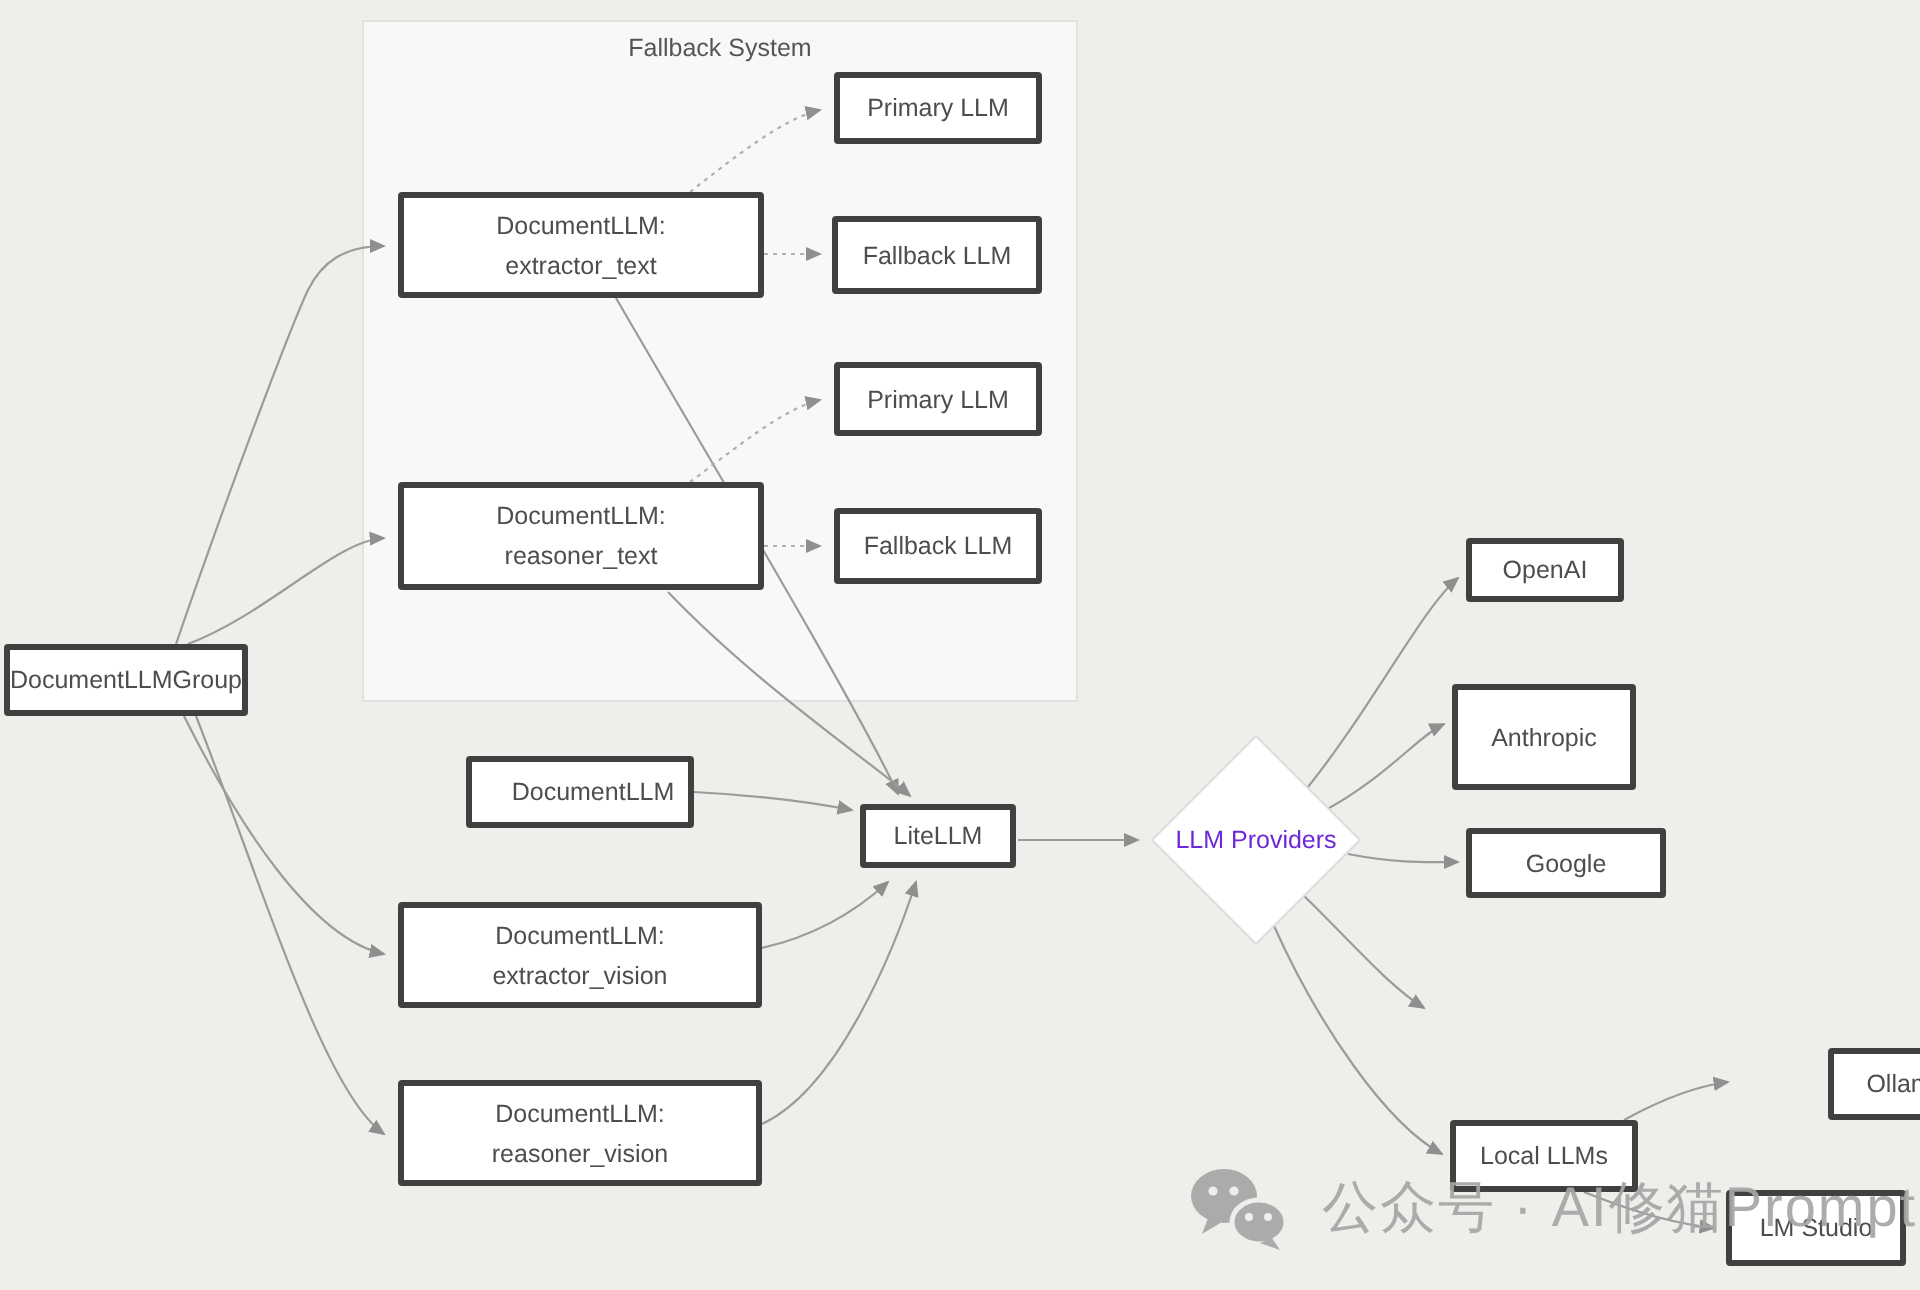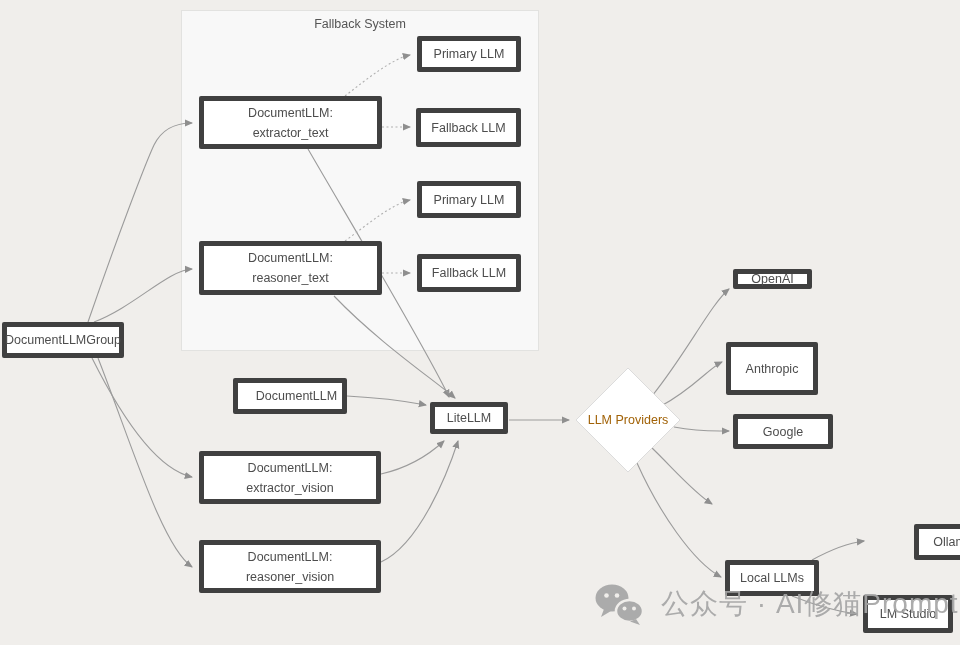--- a/index.html
+++ b/index.html
@@ -24,42 +24,42 @@
     font-size:12.5px;
     color:#555555;
   }
   svg.edge-layer{
     position:absolute;left:0;top:0;
     z-index:1;
   }
   .node{
     position:absolute;
     background:#ffffff;
-    border:5px solid #404040;
+    border:3px solid #404040;
     border-radius:2px;
     box-sizing:border-box;
     display:flex;
     flex-direction:column;
     align-items:center;
     justify-content:center;
     font-size:12.5px;
     line-height:1.6;
     color:#4d4d4d;
     z-index:2;
     text-align:center;
   }
   .diamond-node{
     position:absolute;
     z-index:2;
   }
   .diamond-node .diamond-label{
     position:absolute;
     left:0;right:0;top:0;bottom:0;
     display:flex;align-items:center;justify-content:center;
-    font-size:12.5px;color:#a16207;
+    font-size:12.5px;color:#6d28d9;
   }
   .watermark{
     position:absolute;
     left:594px;top:583px;
     display:flex;
     align-items:center;
     gap:17px;
     z-index:5;
     color:#a6a6a6;
     font-size:28px;
@@ -164,21 +164,21 @@
     <span>LiteLLM</span>
   </div>
 
   <div class="diamond-node" style="left:575px;top:367px;width:106px;height:106px;">
     <svg width="106" height="106" viewBox="0 0 106 106">
       <polygon points="53,1 105,53 53,105 1,53" fill="#ffffff" stroke="#dcdcdc" stroke-width="1"></polygon>
     </svg>
     <div class="diamond-label">LLM Providers</div>
   </div>
 
-  <div class="node" style="left:733px;top:269px;width:79px;height:20px;">
+  <div class="node" style="left:733px;top:269px;width:79px;height:32px;">
     <span>OpenAI</span>
   </div>
 
   <div class="node" style="left:726px;top:342px;width:92px;height:53px;">
     <span>Anthropic</span>
   </div>
 
   <div class="node" style="left:733px;top:414px;width:100px;height:35px;">
     <span>Google</span>
   </div>

